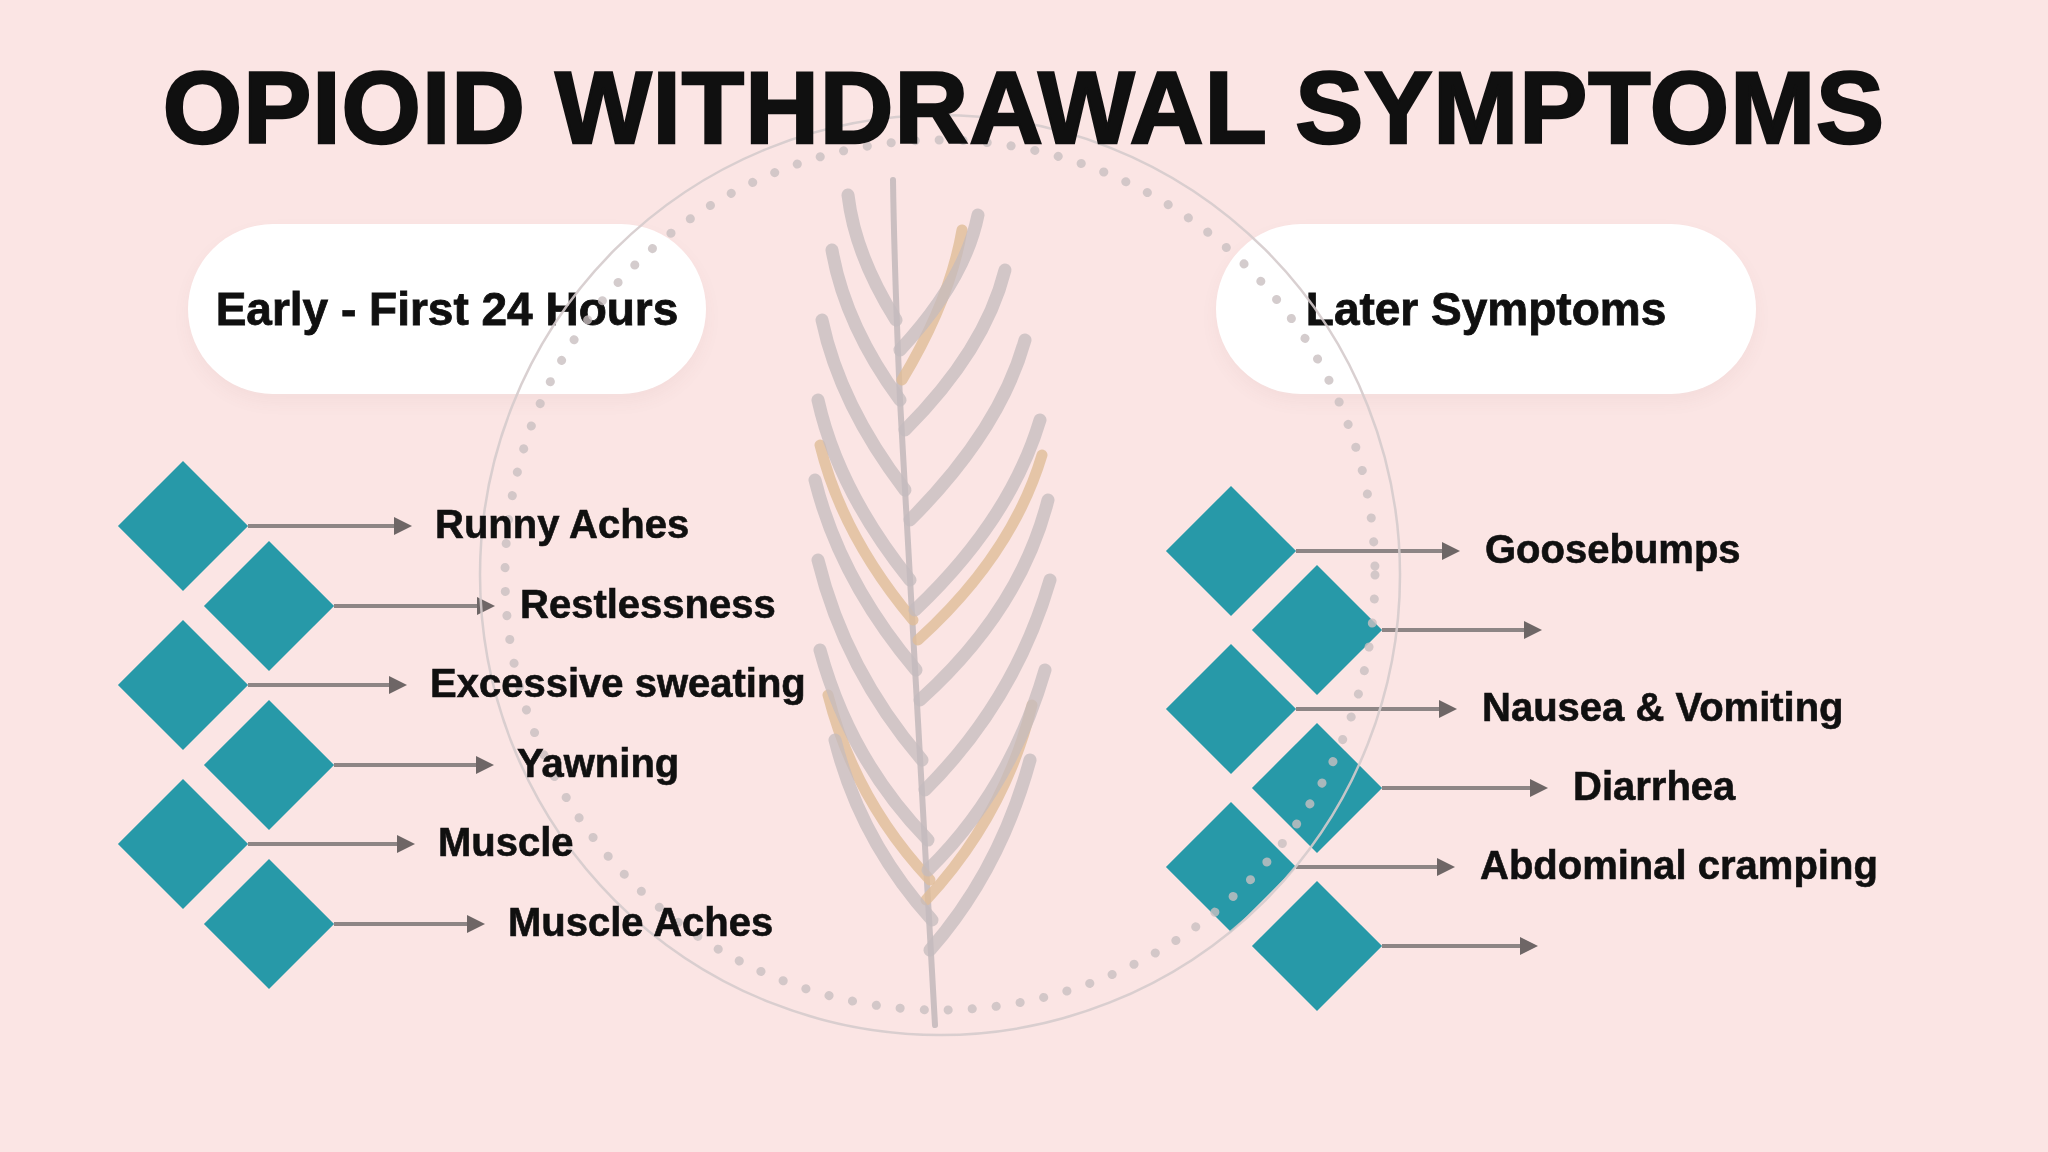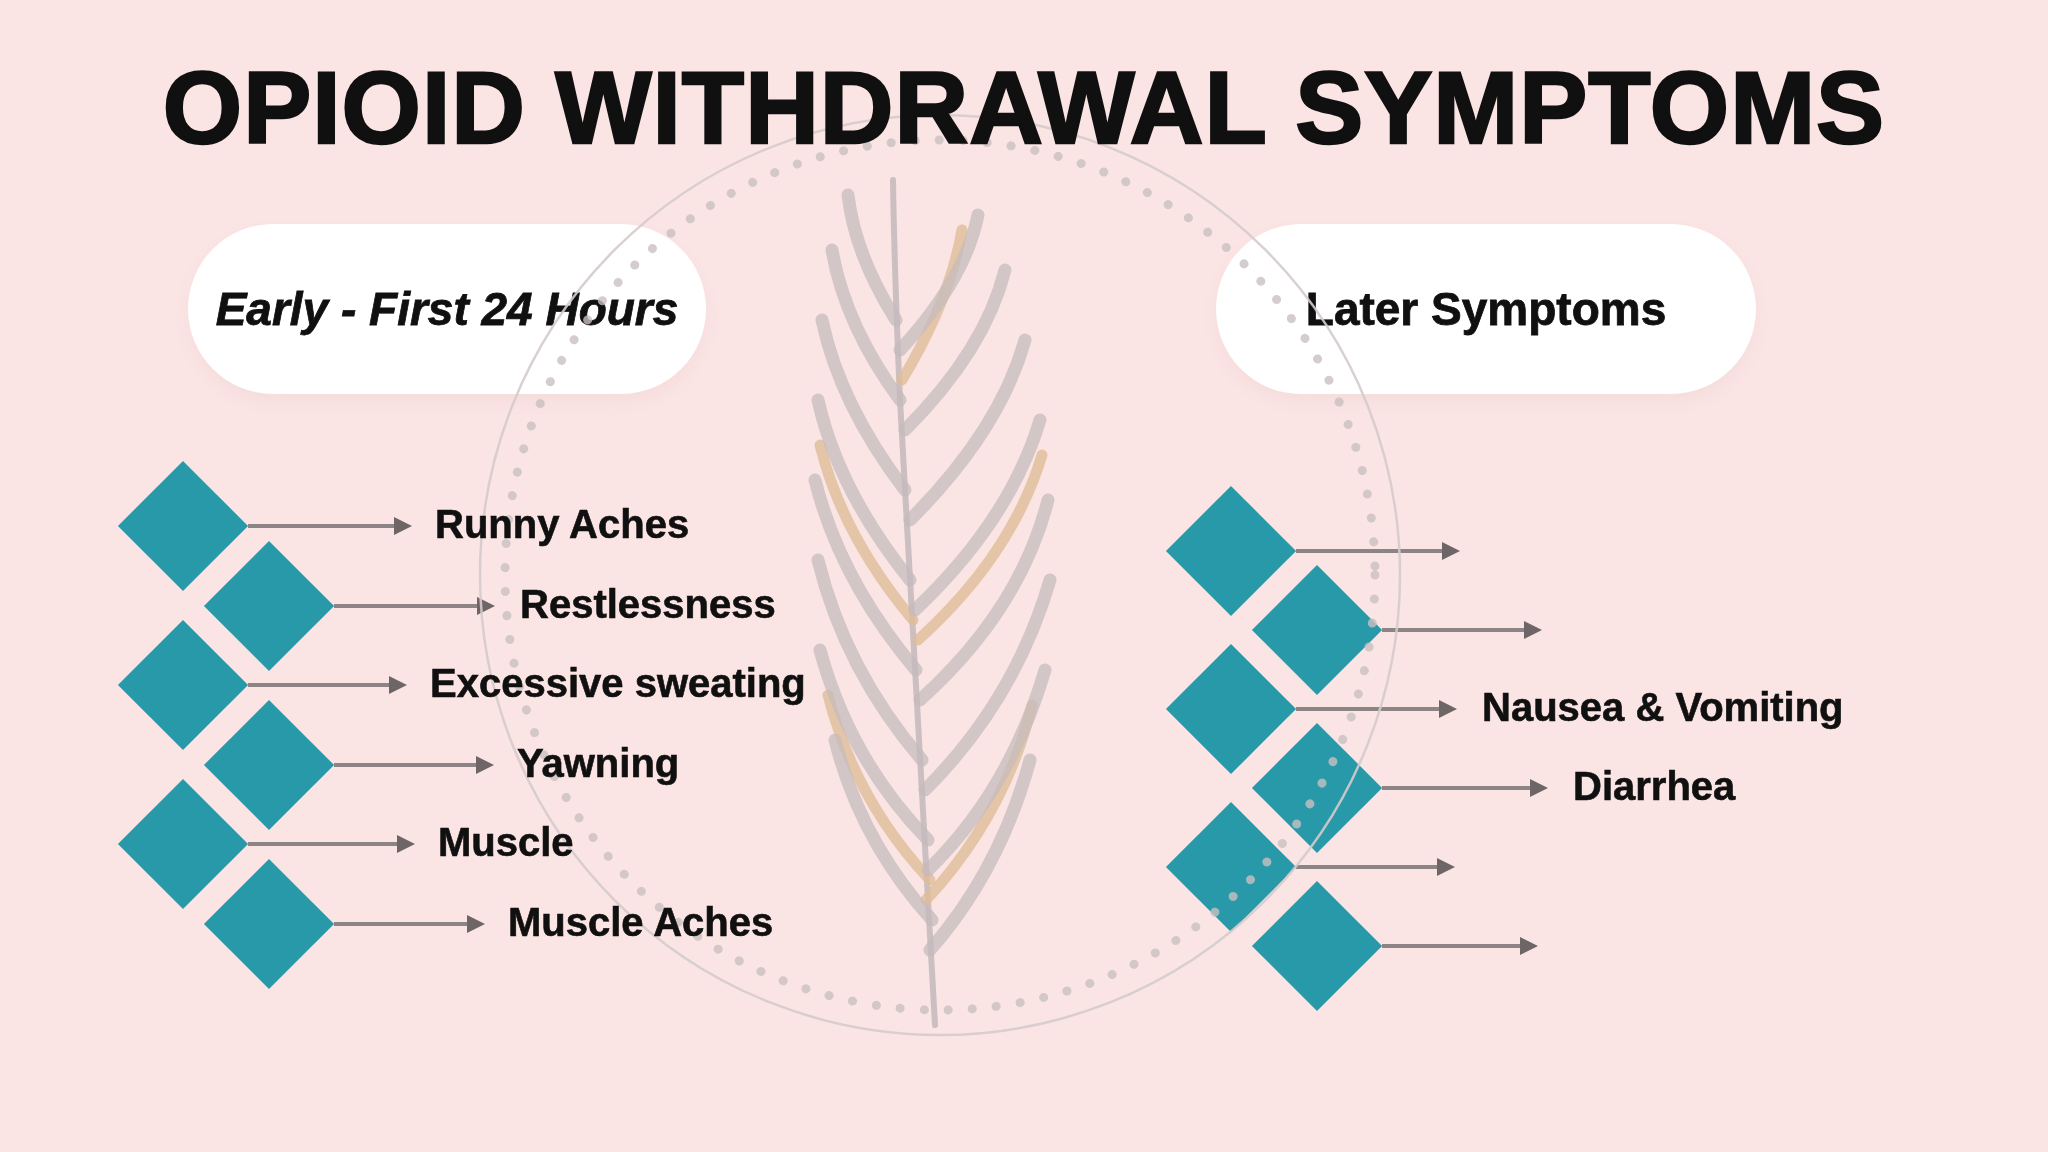--- a/index.html
+++ b/index.html
@@ -20,21 +20,21 @@
     white-space:nowrap;
   }
 
   
   .pill{
     position:absolute;z-index:1;height:170px;border-radius:85px;
     background:var(--pill,#FFFFFF);
     display:flex;align-items:center;justify-content:center;
     box-shadow:0 8px 18px rgba(120,80,80,0.05);
   }
-  .pill-early{left:188px;top:224px;width:518px;font-style:italic;}
+  .pill-early{left:188px;top:224px;width:518px;}
   .pill-later{left:1216px;top:224px;width:540px;}
   .pill-text{
     font-size:46px;font-weight:bold;color:var(--text,#101010);
     -webkit-text-stroke:0.8px var(--text,#101010);white-space:nowrap;
   }
 
   
   .decoration{position:absolute;inset:0;z-index:4;pointer-events:none;}
   .circle-dots{fill:none;stroke:var(--circleDots,#C9BFC0);stroke-width:9;
     stroke-linecap:round;stroke-dasharray:0.1 24;opacity:.8;}
@@ -142,37 +142,39 @@
   </div>
   <div class="row" style="--dcx:269px;--cy:924px;--tip:334px;--end:468px;--lx:508px">
     <div class="diamond"></div>
     <div class="connector"></div>
     <div class="label">Muscle Aches</div>
   </div>
 
   <div class="row" style="--dcx:1231px;--cy:551px;--tip:1296px;--end:1443px;--lx:1485px">
     <div class="diamond"></div>
     <div class="connector"></div>
+    <div class="label">Goosebumps</div>
   </div>
   <div class="row" style="--dcx:1317px;--cy:630px;--tip:1382px;--end:1525px;--lx:1567px">
     <div class="diamond"></div>
     <div class="connector"></div>
   </div>
   <div class="row" style="--dcx:1231px;--cy:709px;--tip:1296px;--end:1440px;--lx:1482px">
     <div class="diamond"></div>
     <div class="connector"></div>
     <div class="label">Nausea &amp; Vomiting</div>
   </div>
   <div class="row" style="--dcx:1317px;--cy:788px;--tip:1382px;--end:1531px;--lx:1573px">
     <div class="diamond"></div>
     <div class="connector"></div>
     <div class="label">Diarrhea</div>
   </div>
   <div class="row" style="--dcx:1231px;--cy:867px;--tip:1296px;--end:1438px;--lx:1480px">
     <div class="diamond"></div>
     <div class="connector"></div>
+    <div class="label">Abdominal cramping</div>
   </div>
   <div class="row" style="--dcx:1317px;--cy:946px;--tip:1382px;--end:1521px;--lx:1563px">
     <div class="diamond"></div>
     <div class="connector"></div>
   </div>
 
 </div>
 
 </body></html>

